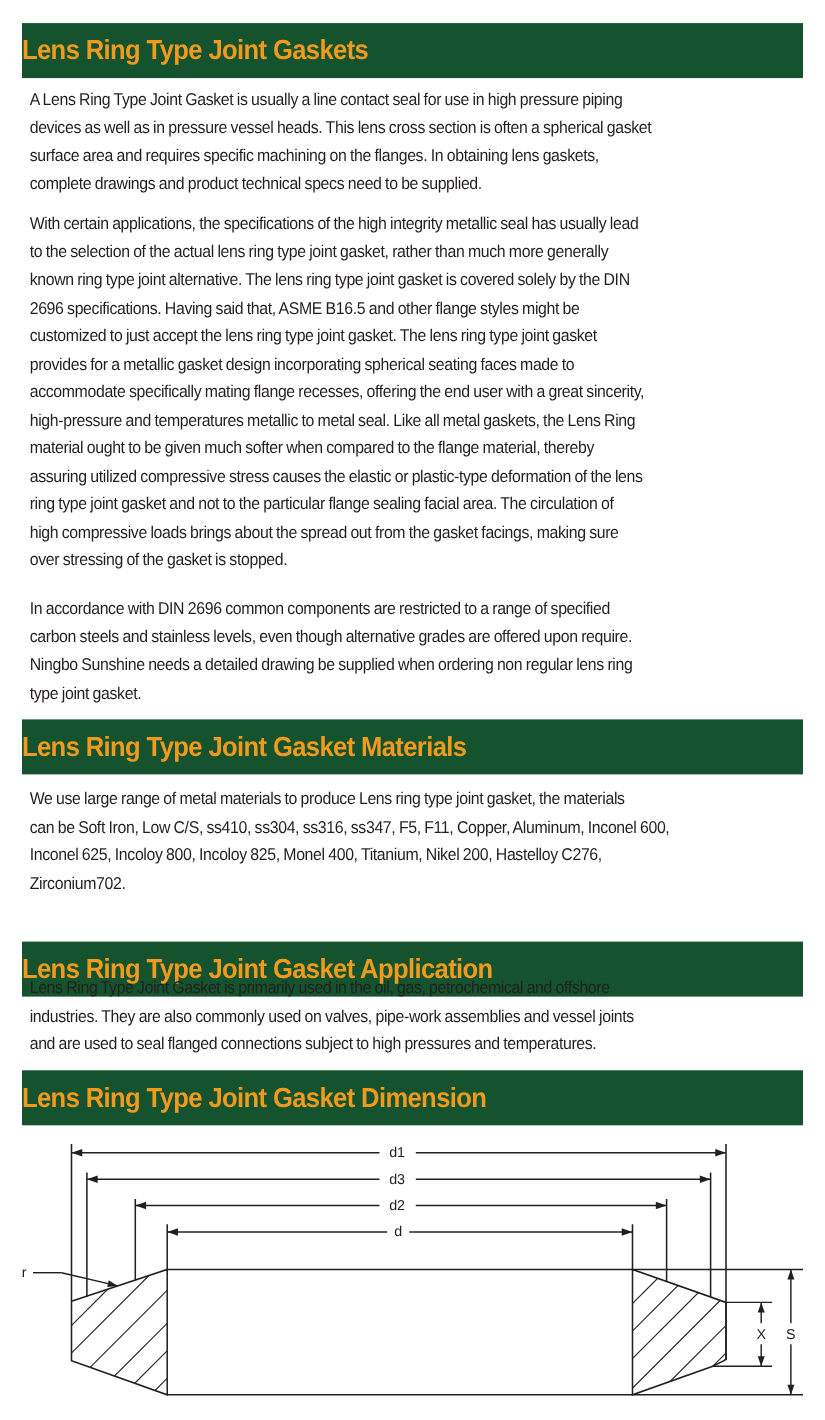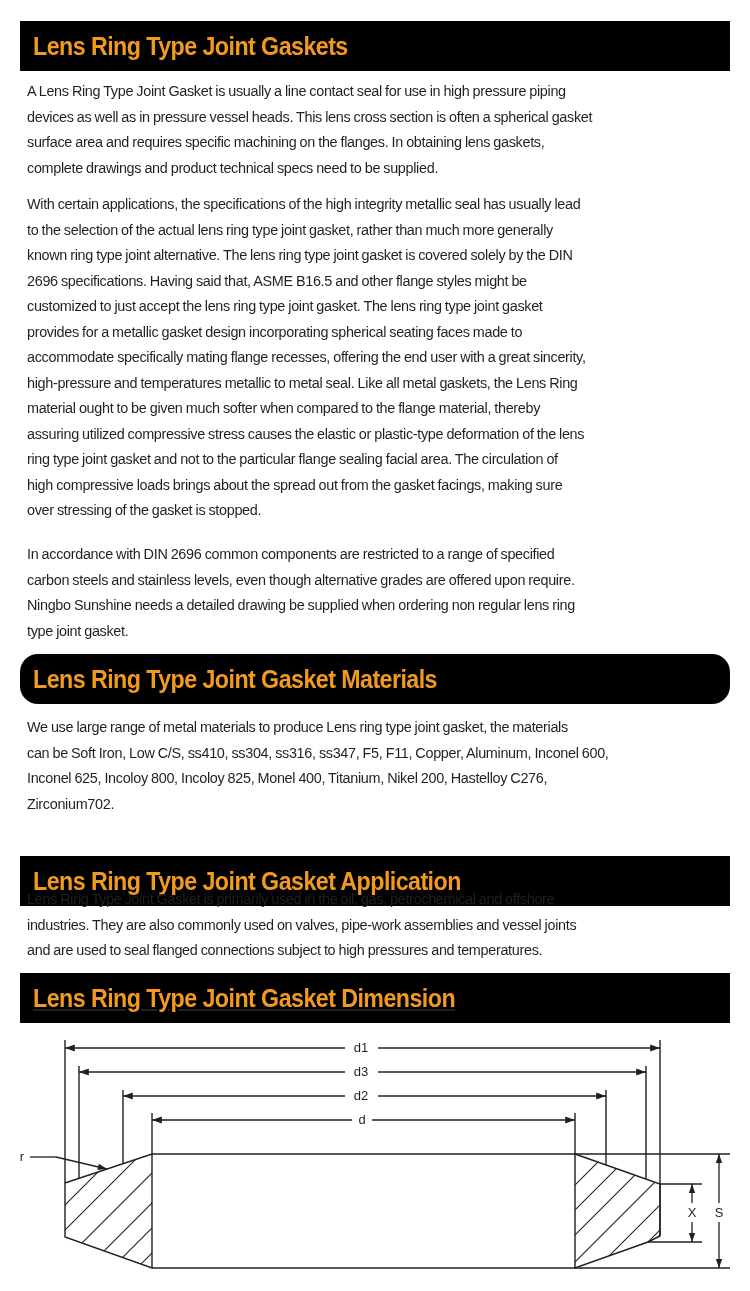--- a/index.html
+++ b/index.html
@@ -13,23 +13,22 @@
       position: relative;
       overflow: hidden;
       font-family: "Liberation Sans", "DejaVu Sans", sans-serif;
       color: #231f20;
     }
     .section-header {
       position: absolute;
       left: 20px;
       width: 710px;
       height: 50px;
-      background: #000000;
+      background: #14532d;
       box-sizing: border-box;
-      padding-left: 13px;
     }
     .section-header h2 {
       margin: 0;
       font-family: "Liberation Sans", sans-serif;
       font-weight: bold;
       font-size: 25px;
       line-height: 50px;
       color: #f29a1e;
       letter-spacing: -0.6px;
       white-space: nowrap;
@@ -93,42 +92,42 @@
   <span class="line">over stressing of the gasket is stopped.</span>
 </p>
 
 <p class="para" style="top:541px;">
   <span class="line">In accordance with DIN 2696 common components are restricted to a range of specified</span>
   <span class="line">carbon steels and stainless levels, even though alternative grades are offered upon require.</span>
   <span class="line">Ningbo Sunshine needs a detailed drawing be supplied when ordering non regular lens ring</span>
   <span class="line">type joint gasket.</span>
 </p>
 
-<div class="section-header" style="top:654px;border-radius:18px;">
+<div class="section-header" style="top:654px;">
   <h2>Lens Ring Type Joint Gasket Materials</h2>
 </div>
 
 <p class="para" style="top:714px;">
   <span class="line">We use large range of metal materials to produce Lens ring type joint gasket, the materials</span>
   <span class="line">can be Soft Iron, Low C/S, ss410, ss304, ss316, ss347, F5, F11, Copper, Aluminum, Inconel 600,</span>
   <span class="line">Inconel 625, Incoloy 800, Incoloy 825, Monel 400, Titanium, Nikel 200, Hastelloy C276,</span>
   <span class="line">Zirconium702.</span>
 </p>
 
 <div class="section-header" style="top:856px;">
   <h2>Lens Ring Type Joint Gasket Application</h2>
 </div>
 
 <p class="para" style="top:886px;">
   <span class="line">Lens Ring Type Joint Gasket is primarily used in the oil, gas, petrochemical and offshore</span>
   <span class="line">industries. They are also commonly used on valves, pipe-work assemblies and vessel joints</span>
   <span class="line">and are used to seal flanged connections subject to high pressures and temperatures.</span>
 </p>
 
-<div class="section-header" style="top:973px;text-decoration:underline;">
+<div class="section-header" style="top:973px;">
   <h2>Lens Ring Type Joint Gasket Dimension</h2>
 </div>
 
 <svg id="diagram" viewBox="0 1024 750 267" xmlns="http://www.w3.org/2000/svg">
   <defs>
     <marker id="arr" viewBox="0 0 10 10" refX="10" refY="5" markerWidth="9" markerHeight="7" orient="auto-start-reverse">
       <path d="M0,1.5 L10,5 L0,8.5 z" fill="#231f20"></path>
     </marker>
     <clipPath id="clipL">
       <polygon points="65,1183 152,1154 152,1268 65,1237"></polygon>

